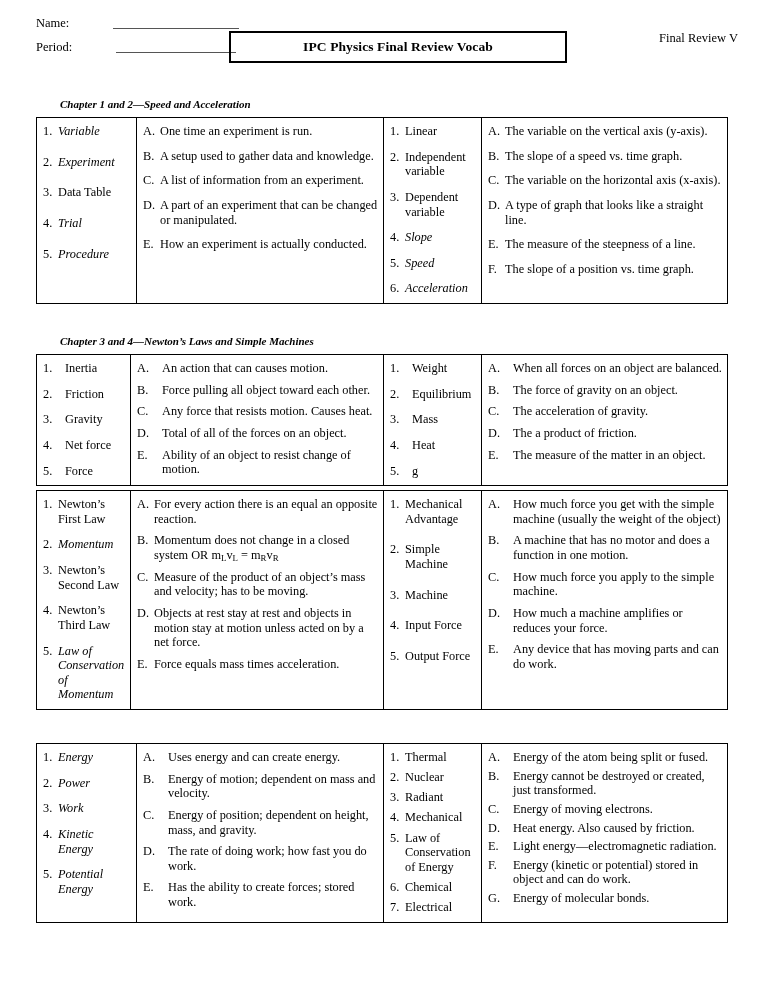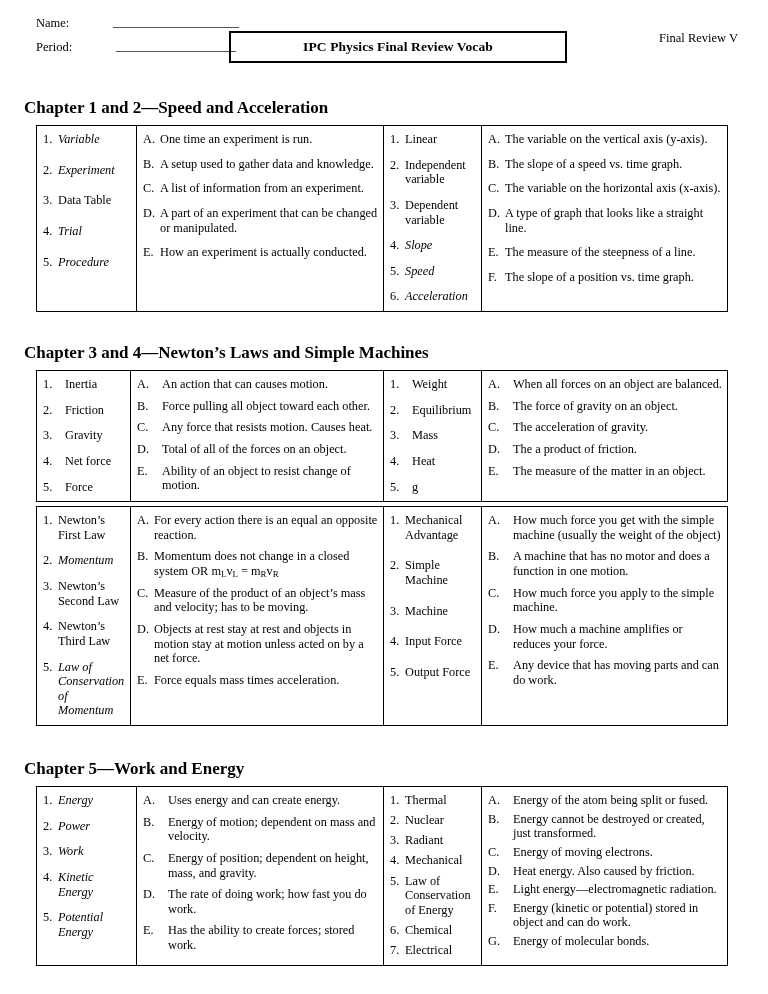--- a/index.html
+++ b/index.html
@@ -29,21 +29,21 @@
   }
   .name-block {
     position: absolute;
     left: 36px;
     top: 16px;
     font-size: 12.5px;
     line-height: 14px;
   }
   .name-row {
     display: flex;
-    align-items: flex-start;
+    align-items: center;
     margin-bottom: 10px;
     gap: 40px;
   }
   .name-row .lbl {
     white-space: nowrap;
     padding-right: 4px;
   }
   .name-row .rule {
     display: inline-block;
     border-bottom: 1px solid #555;
@@ -75,22 +75,23 @@
     top: 31px;
     font-size: 12.5px;
   }
 
   
   .section {
     margin: 0 0 0 0;
   }
   .section-heading {
     font-weight: bold;
-    font-size: 17px;
-    margin-left: 24px;
+    font-style: italic;
+    font-size: 11px;
+    margin-left: 60px;
     margin-bottom: 7px;
   }
   .sec1 { margin-top: 20px; }
   .sec2 { margin-top: 31px; }
   .sec3 { margin-top: 33px; }
 
   
   table.vocab {
     border-collapse: collapse;
     width: 691px;
@@ -542,21 +543,20 @@
                   <span class="tx">Any device that has moving parts and can do work.</span>
                 </li>
               </ol>
         </td>
       </tr>
     </tbody>
       </table>
   </div>
 
   <div class="section sec3">
-    <div class="section-heading">Chapter 5—Work and Energy</div>
 
     <table class="vocab">
       <colgroup>
           <col class="c-term-a">
           <col class="c-def-a">
           <col class="c-term-b">
           <col class="c-def-b">
         </colgroup>
       <tbody>
           <tr>

